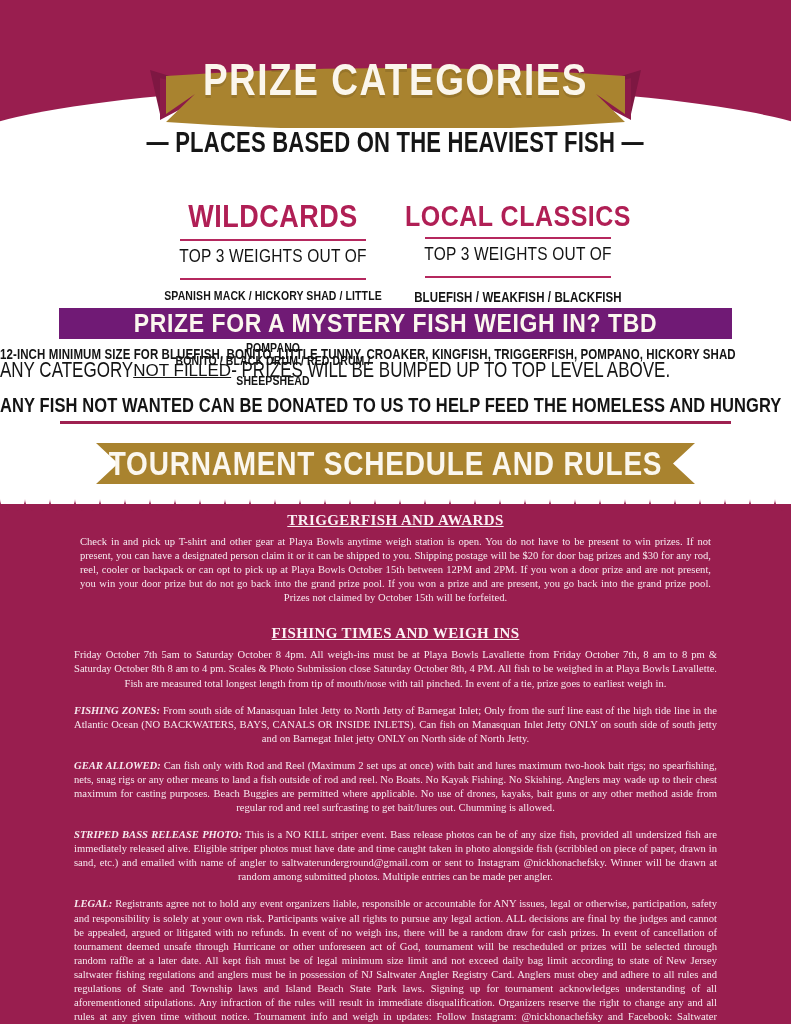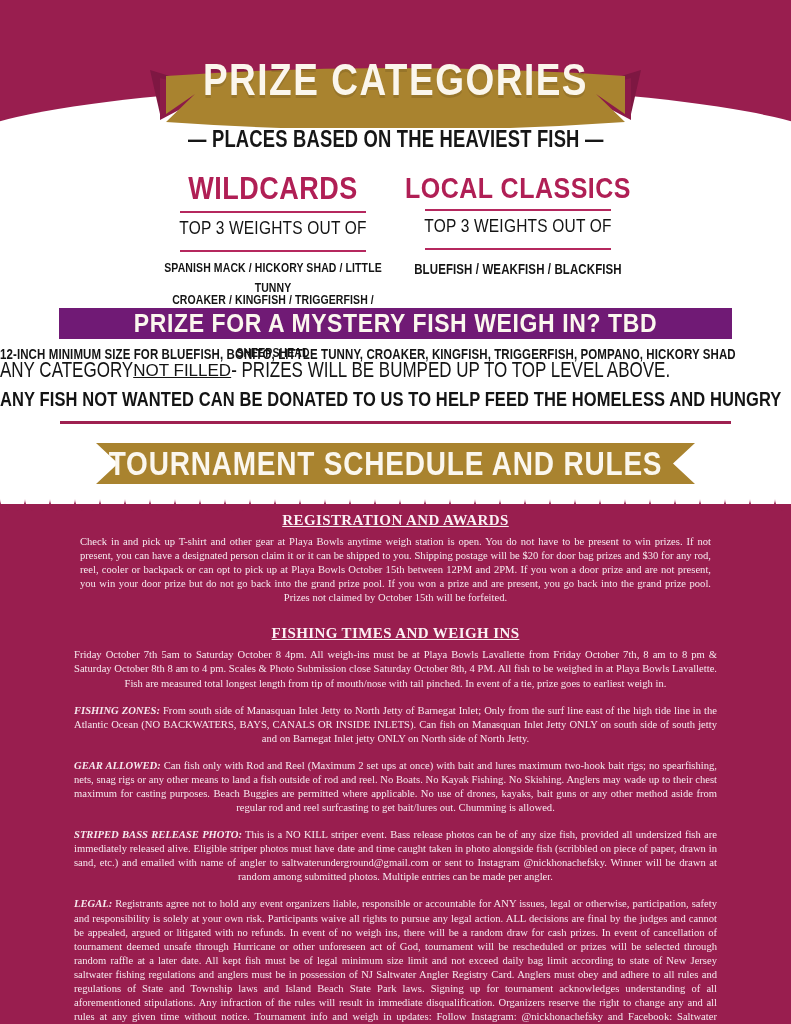--- a/index.html
+++ b/index.html
@@ -41,33 +41,34 @@
     font-weight:bold;font-size:37px;letter-spacing:1.5px;
     color:#FBF6EC;
     text-shadow:0 2px 0 rgba(0,0,0,0.10);
     transform:translateY(-2px);
   }
   .ribbon-label span{display:inline-block;transform:scaleY(1.18);}
 
   
   .subtitle{
     position:absolute;left:0;top:128px;width:791px;text-align:center;z-index:6;
-    font-weight:bold;font-size:20px;letter-spacing:0.2px;color:#161616;
+    font-weight:bold;font-size:24px;letter-spacing:0.2px;color:#161616;
   }
   .subtitle span{display:inline-block;transform:scaleY(1.22) scaleX(0.92);}
 
   
   .cols{
     position:absolute;left:0;top:168px;width:791px;z-index:6;
     display:flex;justify-content:center;align-items:flex-start;
   }
   .col{width:245px;text-align:center;padding:0 4px;box-sizing:border-box;}
   .col-title{
     font-weight:bold;color:#B01F55;line-height:1.02;letter-spacing:0.5px;
     margin-bottom:4px;
+    margin-top:28px;
   }
   .col-title span{display:inline-block;transform:scaleY(1.16);}
   .col-0 .col-title{font-size:27px;padding-top:8px;}
   .col-1 .col-title{font-size:22px;padding-top:2px;}
   .col-2 .col-title{font-size:25px;padding-top:8px;}
   .rule{height:2px;background:#B5285E;margin:7px auto 0;}
   .col-0 .rule,.col-2 .rule{width:186px;}
   .col-1 .rule{width:196px;}
   .col-sub{
     font-weight:normal;font-size:15.5px;color:#141414;letter-spacing:0.2px;
@@ -92,21 +93,21 @@
   }
   .gold-bar-text span{display:inline-block;transform:scaleY(1.16);}
 
   
   .notes{position:absolute;left:0;top:348px;width:791px;text-align:left;z-index:6;}
   .note-a{font-weight:bold;font-size:11.5px;color:#141414;letter-spacing:0.1px;}
   .note-a span{display:inline-block;transform:scaleY(1.25);}
   .note-b{font-weight:normal;font-size:17px;color:#141414;margin-top:1px;}
   .note-b span{display:inline-block;transform:scaleY(1.25);}
   .note-b u{text-decoration:underline;}
-  .note-c{font-weight:bold;font-size:16.5px;color:#141414;margin-top:9px;letter-spacing:0.1px;}
+  .note-c{font-weight:bold;font-size:16.5px;color:#141414;margin-top:15px;letter-spacing:0.1px;}
   .note-c span{display:inline-block;transform:scaleY(1.22);}
 
   .hr-burgundy{
     position:absolute;left:60px;top:421px;width:671px;height:3px;
     background:#9E2050;z-index:6;
   }
 
   
   .ribbon2-wrap{position:absolute;left:0;top:441px;width:791px;height:45px;z-index:7;}
   .ribbon2-label{
@@ -231,21 +232,21 @@
 
   <div class="scallop">
     <svg width="791" height="22" viewBox="0 0 791 22" preserveAspectRatio="none">
       <path id="scallopPath" fill="#991E4F" d="M0,10 A 12.5 12.5 0 0 0 25,10 A 12.5 12.5 0 0 0 50,10 A 12.5 12.5 0 0 0 75,10 A 12.5 12.5 0 0 0 100,10 A 12.5 12.5 0 0 0 125,10 A 12.5 12.5 0 0 0 150,10 A 12.5 12.5 0 0 0 175,10 A 12.5 12.5 0 0 0 200,10 A 12.5 12.5 0 0 0 225,10 A 12.5 12.5 0 0 0 250,10 A 12.5 12.5 0 0 0 275,10 A 12.5 12.5 0 0 0 300,10 A 12.5 12.5 0 0 0 325,10 A 12.5 12.5 0 0 0 350,10 A 12.5 12.5 0 0 0 375,10 A 12.5 12.5 0 0 0 400,10 A 12.5 12.5 0 0 0 425,10 A 12.5 12.5 0 0 0 450,10 A 12.5 12.5 0 0 0 475,10 A 12.5 12.5 0 0 0 500,10 A 12.5 12.5 0 0 0 525,10 A 12.5 12.5 0 0 0 550,10 A 12.5 12.5 0 0 0 575,10 A 12.5 12.5 0 0 0 600,10 A 12.5 12.5 0 0 0 625,10 A 12.5 12.5 0 0 0 650,10 A 12.5 12.5 0 0 0 675,10 A 12.5 12.5 0 0 0 700,10 A 12.5 12.5 0 0 0 725,10 A 12.5 12.5 0 0 0 750,10 A 12.5 12.5 0 0 0 775,10 A 12.5 12.5 0 0 0 800,10 L 791,22 L 0,22 Z"></path>
     </svg>
   </div>
 
   <div class="body-zone">
 
     <div class="sec reg">
-      <div class="sec-head">REGISTRATION AND AWARDS</div>
+      <div class="sec-head">TRIGGERFISH AND AWARDS</div>
       <p class="para">Check in and pick up T-shirt and other gear at Playa Bowls anytime weigh station is open. You do not have to be present to win prizes. If not present, you can have a designated person claim it or it can be shipped to you. Shipping postage will be $20 for door bag prizes and $30 for any rod, reel, cooler or backpack or can opt to pick up at Playa Bowls October 15th between 12PM and 2PM. If you won a door prize and are not present, you win your door prize but do not go back into the grand prize pool. If you won a prize and are present, you go back into the grand prize pool. Prizes not claimed by October 15th will be forfeited.</p>
     </div>
 
     <div class="gap-lg"></div>
 
     <div class="sec">
       <div class="sec-head">FISHING TIMES AND WEIGH INS</div>
       <p class="para">Friday October 7th 5am to Saturday October 8 4pm. All weigh-ins must be at Playa Bowls Lavallette from Friday October 7th, 8 am to 8 pm &amp; Saturday October 8th 8 am to 4 pm. Scales &amp; Photo Submission close Saturday October 8th, 4 PM. All fish to be weighed in at Playa Bowls Lavallette. Fish are measured total longest length from tip of mouth/nose with tail pinched. In event of a tie, prize goes to earliest weigh in.</p>
     </div>
 

